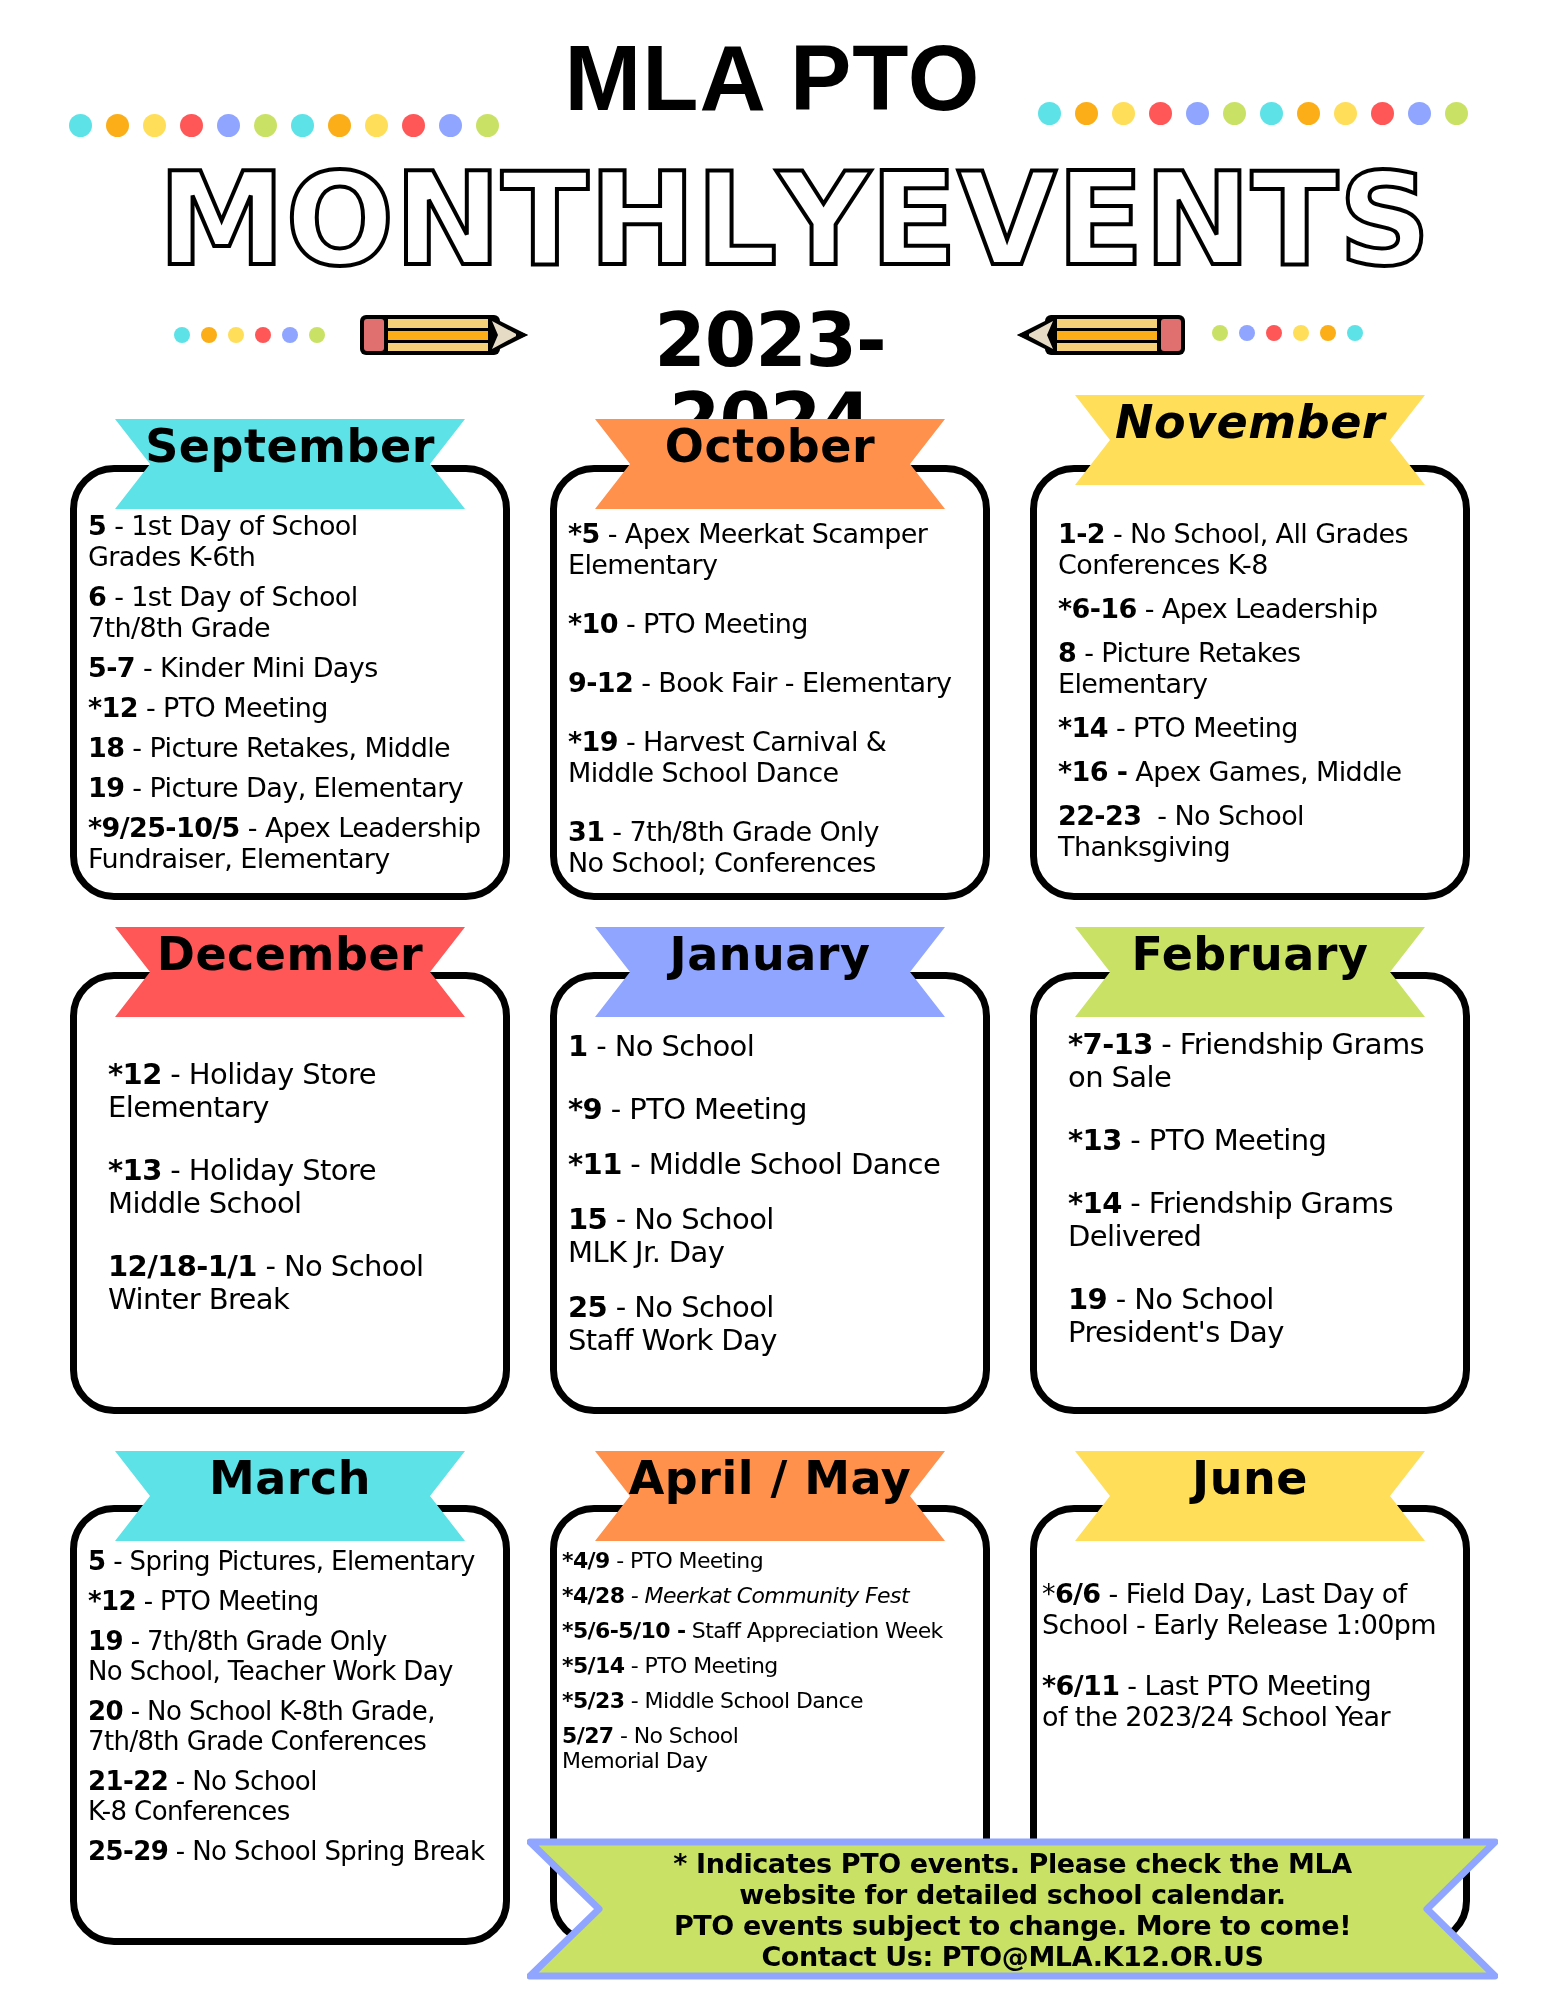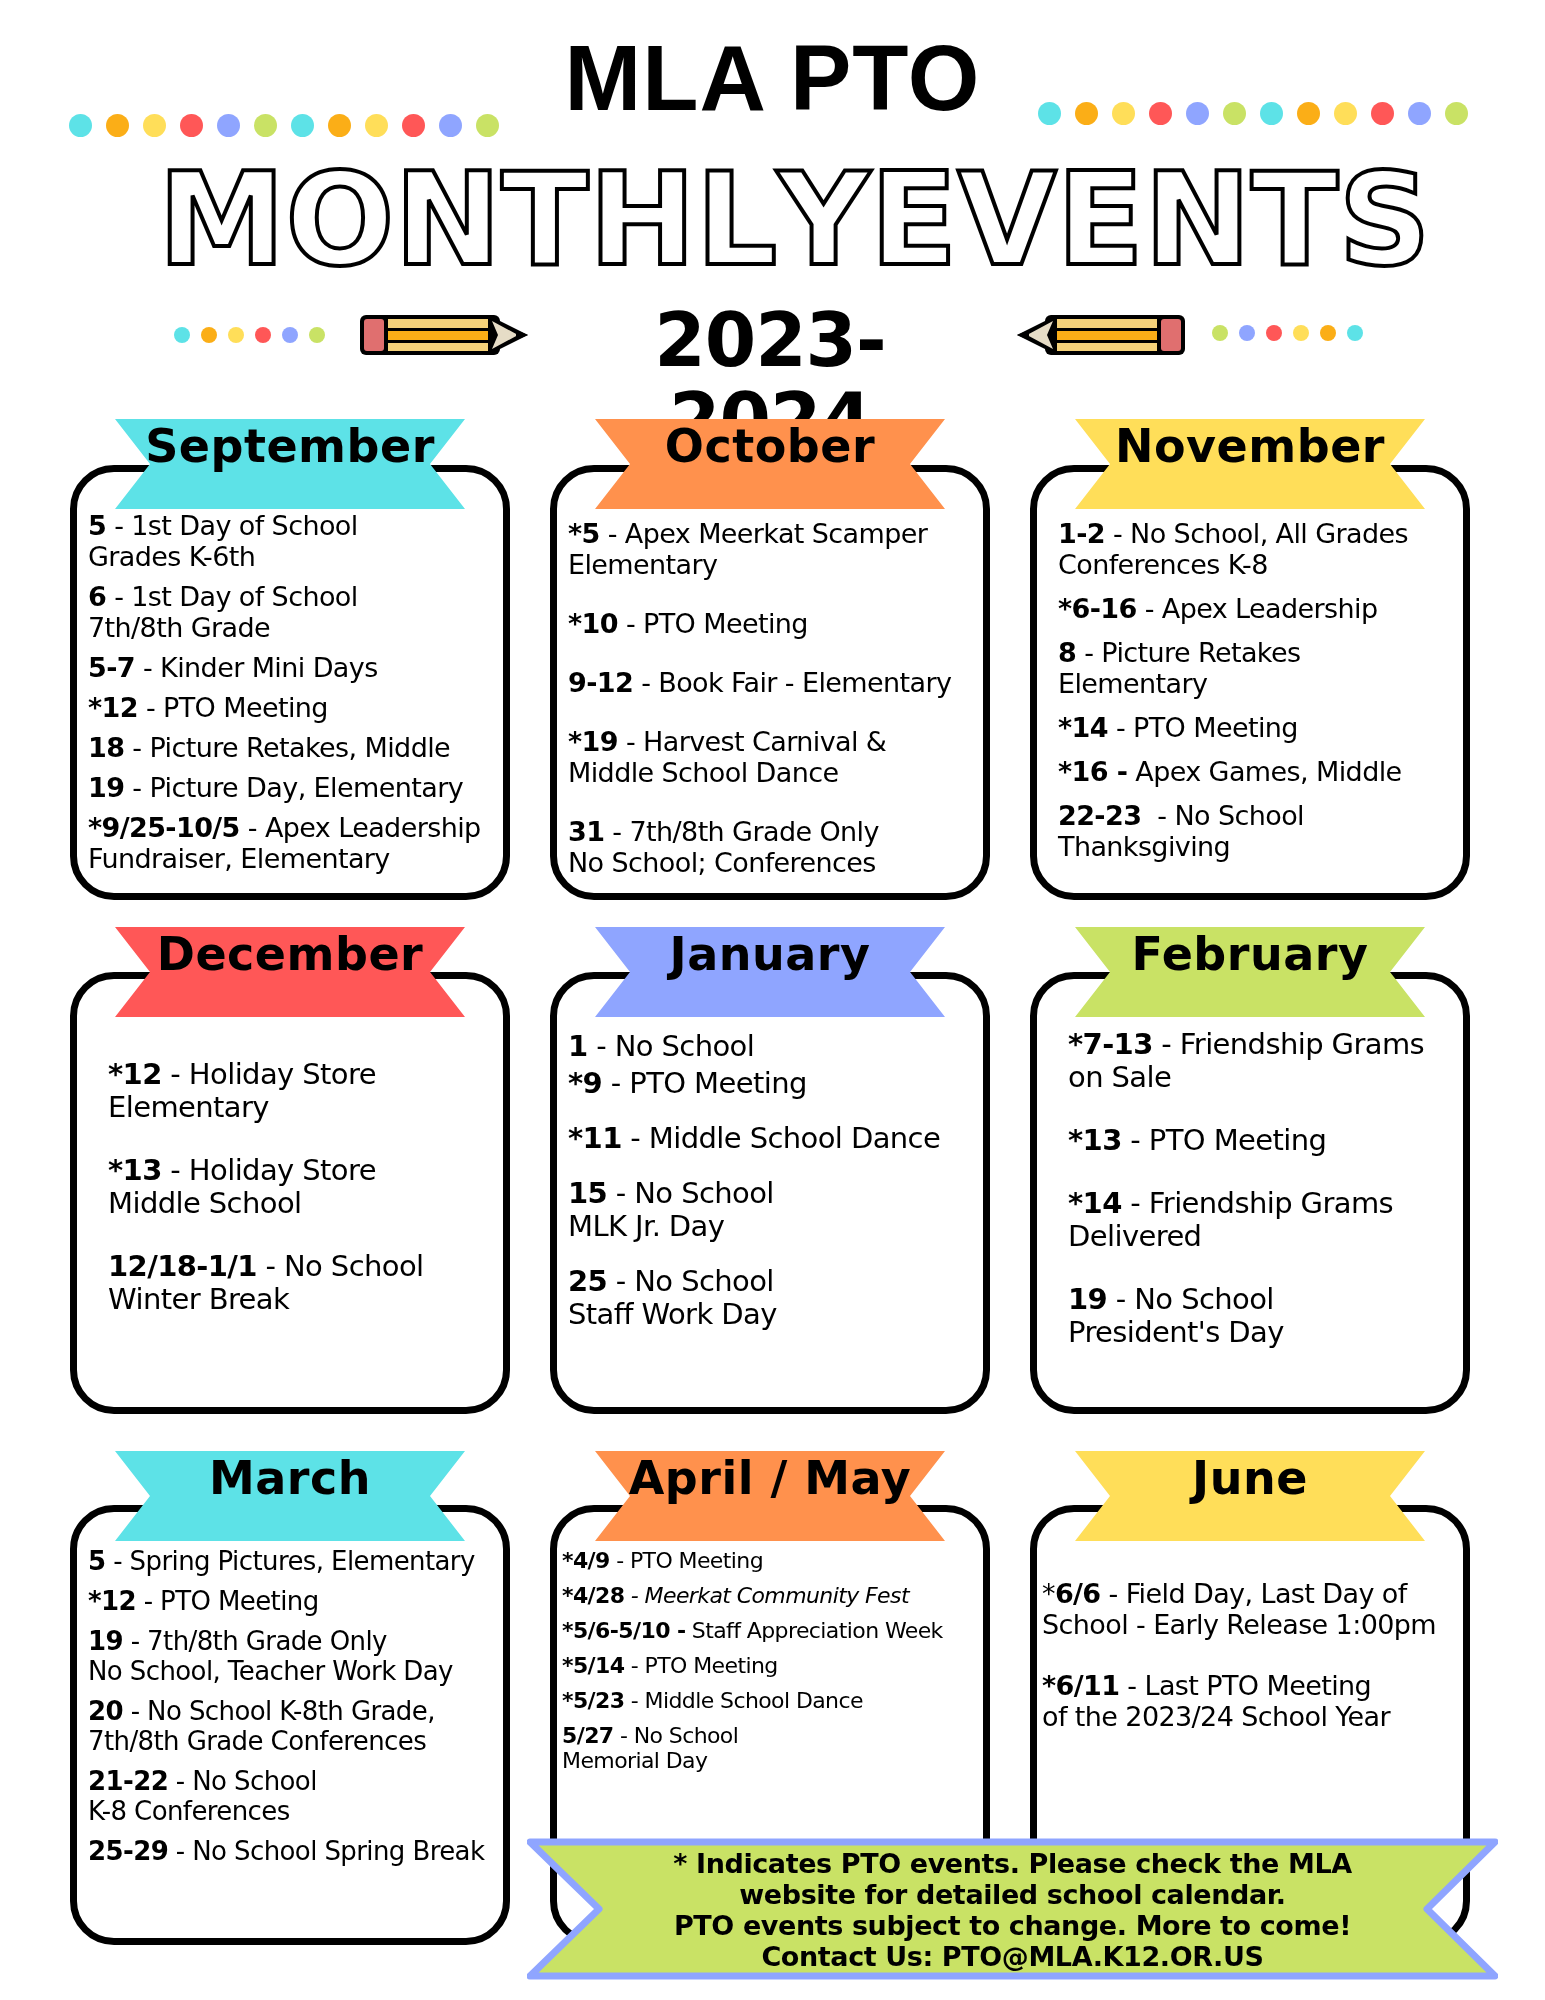--- a/index.html
+++ b/index.html
@@ -157,21 +157,21 @@
       <span class="ribbon-label">October</span>
     </div>
     <div class="events" style="left: 568px; top: 518px; width: 412px; font-size: 27px; line-height: 31px;">
       <p class="event" style="margin-bottom: 28px;"><b>*5</b><span style="white-space: pre;"> - Apex Meerkat Scamper</span><span class="line2">Elementary</span></p>
       <p class="event" style="margin-bottom: 28px;"><b>*10</b><span style="white-space: pre;"> - PTO Meeting</span></p>
       <p class="event" style="margin-bottom: 28px;"><b>9-12</b><span style="white-space: pre;"> - Book Fair - Elementary</span></p>
       <p class="event" style="margin-bottom: 28px;"><b>*19</b><span style="white-space: pre;"> - Harvest Carnival &amp;</span><span class="line2">Middle School Dance</span></p>
       <p class="event" style="margin-bottom: 28px;"><b>31</b><span style="white-space: pre;"> - 7th/8th Grade Only</span><span class="line2">No School; Conferences</span></p>
     </div>
     <div class="card" style="left: 1030px; top: 465px; width: 440px; height: 435px;"></div>
-    <div class="ribbon" style="left: 1075px; top: 419px; width: 350px; background: rgb(255, 222, 89);">
+    <div class="ribbon" style="left: 1075px; top: 395px; width: 350px; background: rgb(255, 222, 89); font-style: italic;">
       <span class="ribbon-label">November</span>
     </div>
     <div class="events" style="left: 1058px; top: 518px; width: 402px; font-size: 27px; line-height: 31px;">
       <p class="event" style="margin-bottom: 13px;"><b>1-2</b><span style="white-space: pre;"> - No School, All Grades</span><span class="line2">Conferences K-8</span></p>
       <p class="event" style="margin-bottom: 13px;"><b>*6-16</b><span style="white-space: pre;"> - Apex Leadership</span></p>
       <p class="event" style="margin-bottom: 13px;"><b>8</b><span style="white-space: pre;"> - Picture Retakes</span><span class="line2">Elementary</span></p>
       <p class="event" style="margin-bottom: 13px;"><b>*14</b><span style="white-space: pre;"> - PTO Meeting</span></p>
       <p class="event" style="margin-bottom: 13px;"><b>*16 -</b><span style="white-space: pre;"> Apex Games, Middle</span></p>
       <p class="event" style="margin-bottom: 13px;"><b>22-23</b><span style="white-space: pre;">  - No School</span><span class="line2">Thanksgiving</span></p>
     </div>
@@ -182,21 +182,21 @@
     <div class="events" style="left: 108px; top: 1058px; width: 392px; font-size: 29px; line-height: 33px;">
       <p class="event" style="margin-bottom: 30px;"><b>*12</b><span style="white-space: pre;"> - Holiday Store</span><span class="line2">Elementary</span></p>
       <p class="event" style="margin-bottom: 30px;"><b>*13</b><span style="white-space: pre;"> - Holiday Store</span><span class="line2">Middle School</span></p>
       <p class="event" style="margin-bottom: 30px;"><b>12/18-1/1</b><span style="white-space: pre;"> - No School</span><span class="line2">Winter Break</span></p>
     </div>
     <div class="card" style="left: 550px; top: 972px; width: 440px; height: 442px;"></div>
     <div class="ribbon" style="left: 595px; top: 927px; width: 350px; background: rgb(143, 165, 255);">
       <span class="ribbon-label">January</span>
     </div>
     <div class="events" style="left: 568px; top: 1030px; width: 412px; font-size: 29px; line-height: 33px;">
-      <p class="event" style="margin-bottom: 4px;"><b>1</b><span style="white-space: pre;"> - No School</span></p>
+      <p class="event" style="margin-bottom: 30px;"><b>1</b><span style="white-space: pre;"> - No School</span></p>
       <p class="event" style="margin-bottom: 22px;"><b>*9</b><span style="white-space: pre;"> - PTO Meeting</span></p>
       <p class="event" style="margin-bottom: 22px;"><b>*11</b><span style="white-space: pre;"> - Middle School Dance</span></p>
       <p class="event" style="margin-bottom: 22px;"><b>15</b><span style="white-space: pre;"> - No School</span><span class="line2">MLK Jr. Day</span></p>
       <p class="event" style="margin-bottom: 22px;"><b>25</b><span style="white-space: pre;"> - No School</span><span class="line2">Staff Work Day</span></p>
     </div>
     <div class="card" style="left: 1030px; top: 972px; width: 440px; height: 442px;"></div>
     <div class="ribbon" style="left: 1075px; top: 927px; width: 350px; background: rgb(201, 226, 101);">
       <span class="ribbon-label">February</span>
     </div>
     <div class="events" style="left: 1068px; top: 1028px; width: 392px; font-size: 29px; line-height: 33px;">

